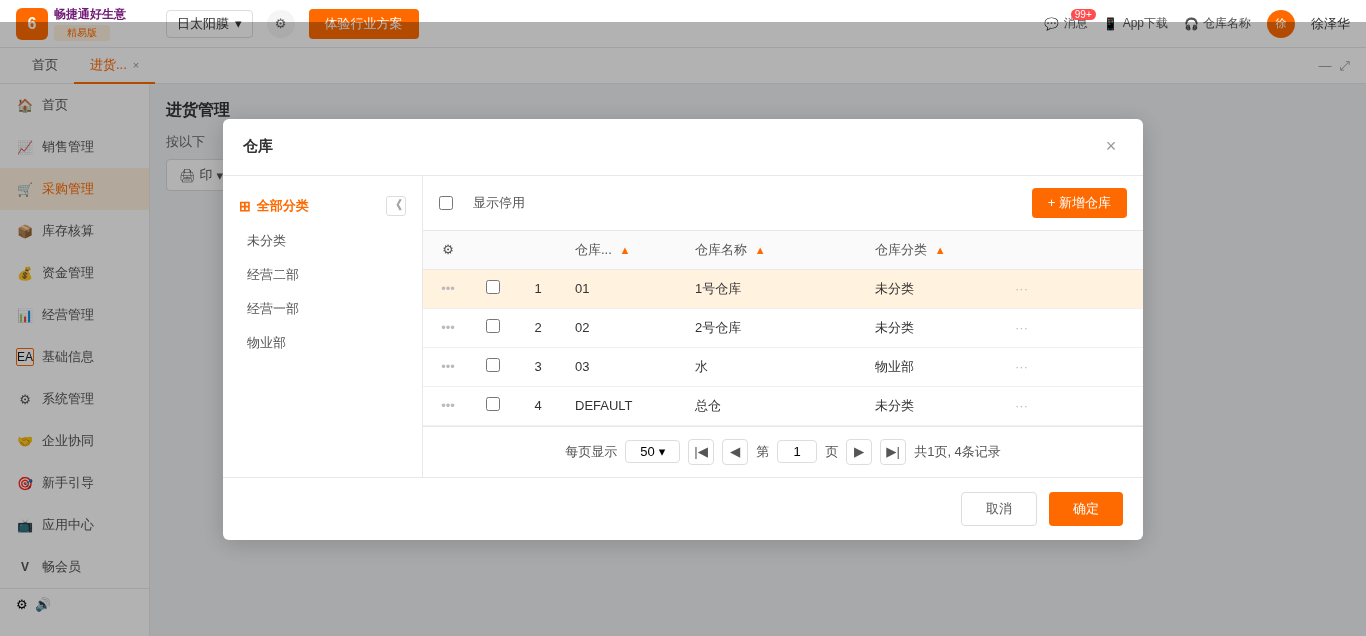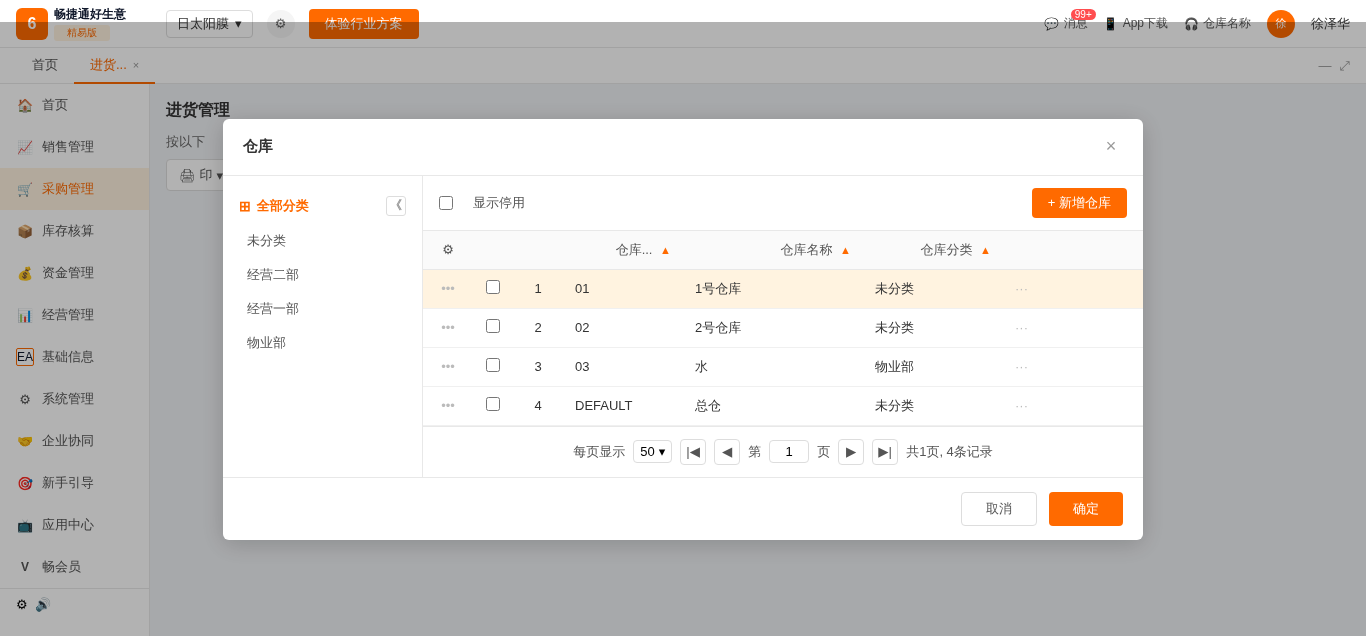--- a/index.html
+++ b/index.html
@@ -263,21 +263,21 @@
       overflow-y: auto;
     }
     table {
       width: 100%;
       border-collapse: collapse;
     }
     thead th {
       background: #fafafa;
       border-bottom: 1px solid #e8e8e8;
       padding: 10px 12px;
-      text-align: right;
+      text-align: left;
       font-size: 13px;
       color: #555;
       font-weight: normal;
     }
     tbody td {
       padding: 10px 12px;
       border-bottom: 1px solid #f0f0f0;
       font-size: 13px;
       color: #333;
     }
@@ -295,21 +295,21 @@
       padding: 12px 16px;
       border-top: 1px solid #e8e8e8;
       display: flex;
       align-items: center;
       justify-content: center;
       gap: 8px;
     }
     .page-label { color: #555; font-size: 13px; }
     .page-select {
       border: 1px solid #ddd; border-radius: 4px;
-      padding: 3px 6px; font-size: 13px;
+      padding: 3px 14px; font-size: 13px;
       display: flex; align-items: center; gap: 4px;
       cursor: pointer;
       justify-content: space-between;
     }
     .page-input {
       width: 40px; border: 1px solid #ddd;
       border-radius: 4px; padding: 3px 6px;
       text-align: center; font-size: 13px;
     }
     .page-btn {
@@ -349,21 +349,21 @@
   </style>
 </head>
 <body>
 
 <div class="top-header">
   <div class="logo-area">
     <div class="logo-icon">
       <span>6</span>
     </div>
     <div>
-      <div style="font-size:12px;font-weight:bold;color:#0f172a;">畅捷通好生意</div>
+      <div style="font-size:12px;font-weight:bold;color:#701a75;">畅捷通好生意</div>
       <span class="logo-badge">精易版</span>
     </div>
   </div>
   <div class="header-center">
     <div class="company-select">
       <span>日太阳膜</span>
       <span>▾</span>
     </div>
     <div class="settings-icon">⚙</div>
     <button class="trial-btn">体验行业方案</button>

